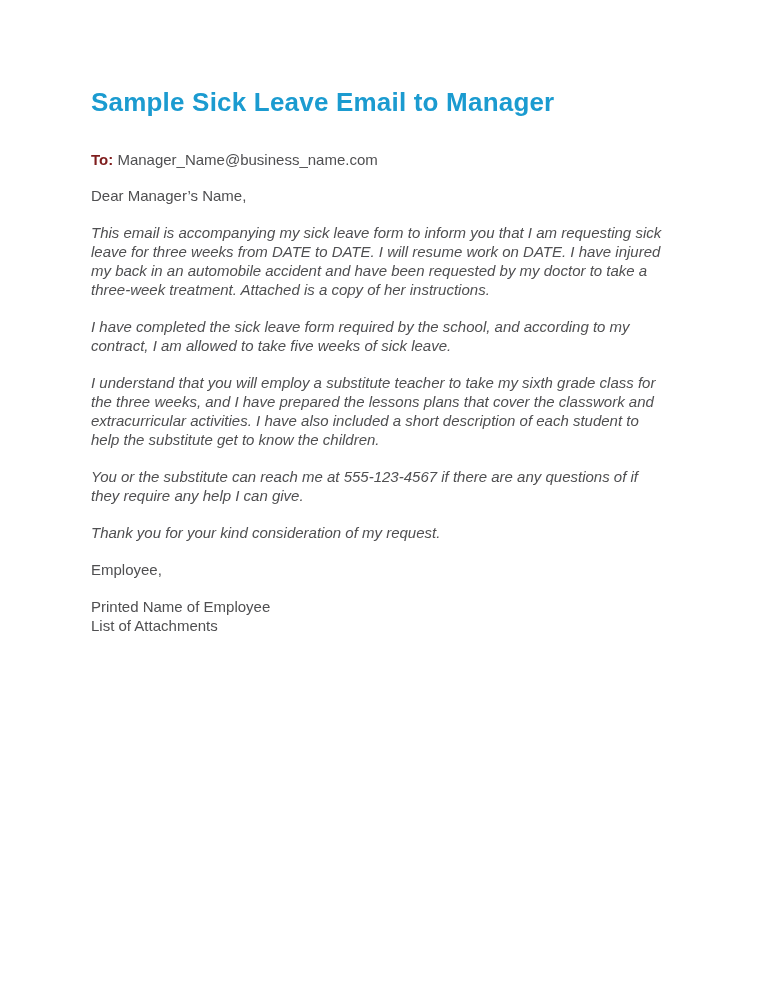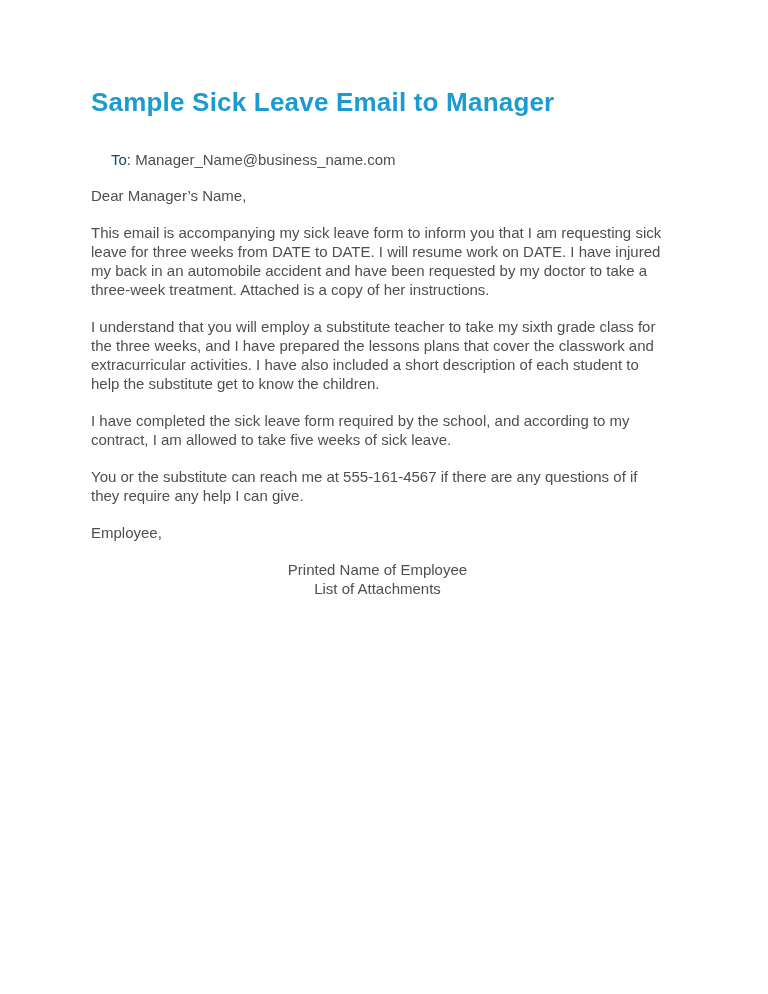--- a/index.html
+++ b/index.html
@@ -24,37 +24,36 @@
     font-size: 26px;
     line-height: 28px;
     font-weight: bold;
     margin: 0 0 34px 0;
     letter-spacing: 0.2px;
   }
   .header-line {
     margin: 0;
   }
   .header-label {
-    font-weight: normal;
-    color: #0c4a6e;            
-    margin-left: 20px;
+    font-weight: bold;
+    color: #7f1d1d;            
   }
   .salutation {
     margin: 17px 0 15px 0;
   }
   .body-paragraph {
     margin: 18px 0 0 0;
     max-width: 591px;
+    font-style: italic;
   }
   .closing {
     margin: 18px 0 0 0;
   }
   .signature-block {
     margin: 18px 0 0 0;
-    text-align: center;
   }
   .signature-line {
     margin: 0;
   }
 </style>
 </head>
 <body>
 
 <div class="page">
 
@@ -63,26 +62,27 @@
   <p class="header-line">
     <span class="header-label">To:</span>
     <span>Manager_Name@business_name.com</span>
   </p>
 
 
   <p class="salutation">Dear Manager’s Name,</p>
 
   <p class="body-paragraph">This email is accompanying my sick leave form to inform you that I am requesting sick leave for three weeks from DATE to DATE. I will resume work on DATE. I have injured my back in an automobile accident and have been requested by my doctor to take a three-week treatment. Attached is a copy of her instructions.</p>
 
+  <p class="body-paragraph">I have completed the sick leave form required by the school, and according to my contract, I am allowed to take five weeks of sick leave.</p>
+
   <p class="body-paragraph">I understand that you will employ a substitute teacher to take my sixth grade class for the three weeks, and I have prepared the lessons plans that cover the classwork and extracurricular activities. I have also included a short description of each student to help the substitute get to know the children.</p>
 
-  <p class="body-paragraph">I have completed the sick leave form required by the school, and according to my contract, I am allowed to take five weeks of sick leave.</p>
+  <p class="body-paragraph">You or the substitute can reach me at 555-123-4567 if there are any questions of if they require any help I can give.</p>
 
-  <p class="body-paragraph">You or the substitute can reach me at 555-161-4567 if there are any questions of if they require any help I can give.</p>
-
+  <p class="body-paragraph">Thank you for your kind consideration of my request.</p>
 
   <p class="closing">Employee,</p>
 
   <div class="signature-block">
     <p class="signature-line">Printed Name of Employee</p>
     <p class="signature-line">List of Attachments</p>
   </div>
 
 </div>
 

